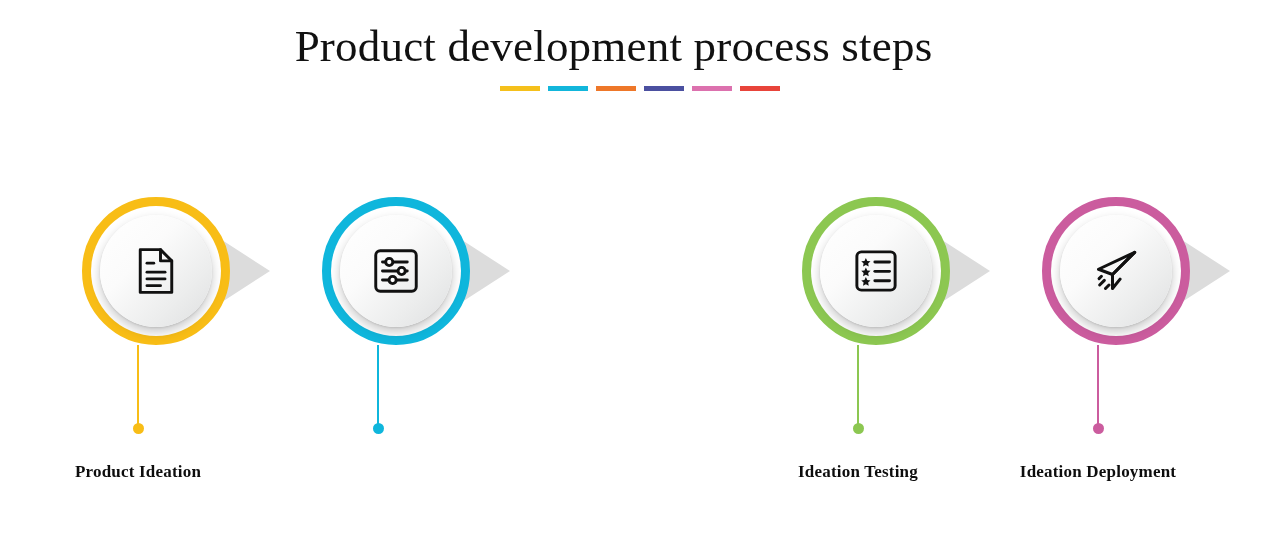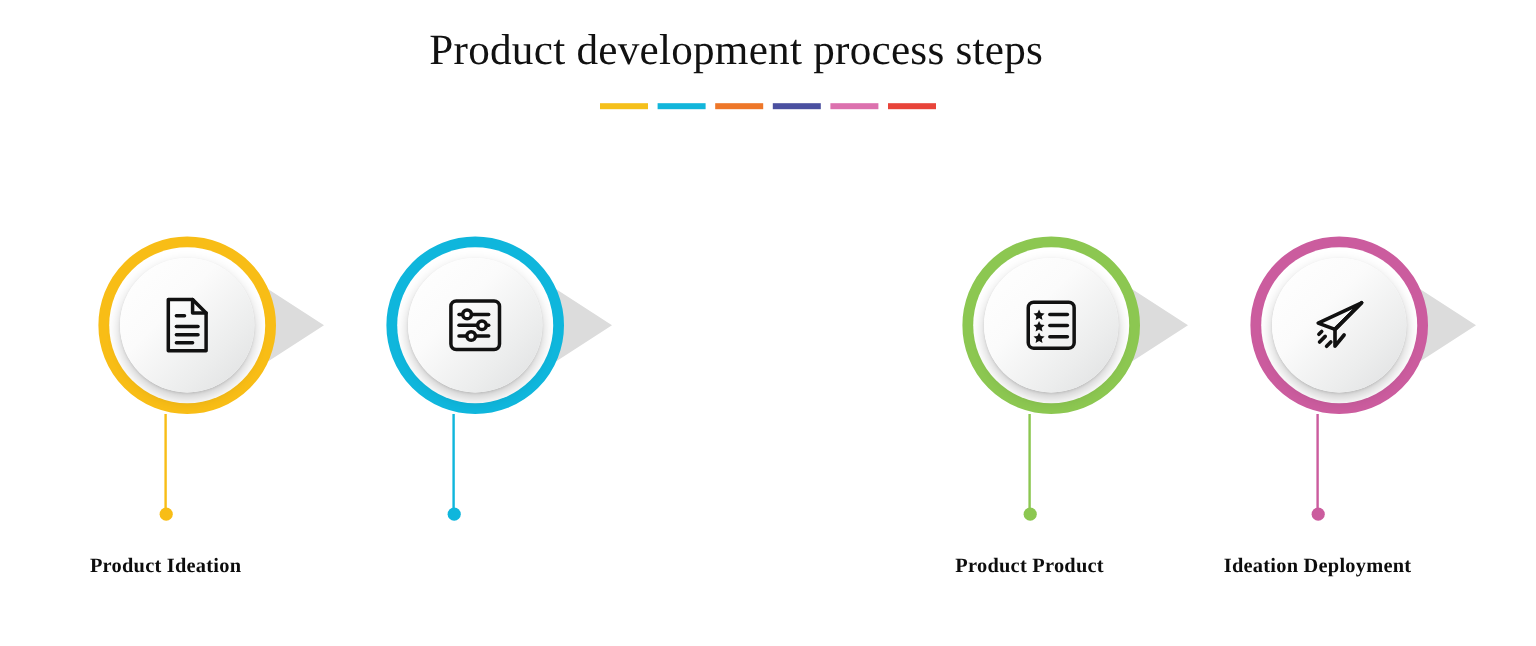--- a/index.html
+++ b/index.html
@@ -23,21 +23,21 @@
     width: 1280px;
     height: 110px;
   }
   #page-title {
     position: absolute;
     top: 22px;
     left: 0;
     width: 1227px;
     text-align: center;
     font-family: "Liberation Serif", "DejaVu Serif", serif;
-    font-size: 36px;
+    font-size: 45px;
     font-weight: 400;
     color: #111111;
     letter-spacing: 0.2px;
     line-height: 1.1;
   }
   #title-rule {
     position: absolute;
     top: 86px;
     left: 0;
     width: 1280px;
@@ -235,21 +235,21 @@
             <path fill="#111111" d="M15 20.9l1.25 2.6 2.85.35-2.1 1.95.55 2.8L15 27.25l-2.55 1.35.55-2.8-2.1-1.95 2.85-.35z"></path>
             <path fill="#111111" d="M15 29.4l1.25 2.6 2.85.35-2.1 1.95.55 2.8L15 35.75l-2.55 1.35.55-2.8-2.1-1.95 2.85-.35z"></path>
             <path stroke="#111111" fill="none" stroke-width="2.6" stroke-linecap="round" stroke-linejoin="round" d="M23 16h13"></path>
             <path stroke="#111111" fill="none" stroke-width="2.6" stroke-linecap="round" stroke-linejoin="round" d="M23 24.3h13"></path>
             <path stroke="#111111" fill="none" stroke-width="2.6" stroke-linecap="round" stroke-linejoin="round" d="M23 32.6h13"></path>
           </svg>
         </span>
       </div>
       <div class="stem" style="background: rgb(140, 199, 81); left: 119px;"></div>
       <div class="dot" style="background: rgb(140, 199, 81); left: 114.5px;"></div>
-      <div class="step-label">Product Product</div>
+      <div class="step-label">Ideation Testing</div>
     </div>
     <div class="step" style="left: 978px;">
       <div class="arrow">
         <svg viewBox="0 0 122 62" preserveAspectRatio="none">
           <path d="M0 17 H74 V0 L122 31 L74 62 V45 H0 Z" fill="#DCDCDC"></path>
         </svg>
       </div>
       <div class="ring" style="border-color: rgb(203, 92, 158);"></div>
       <div class="gap-disc"></div>
       <div class="disc">

